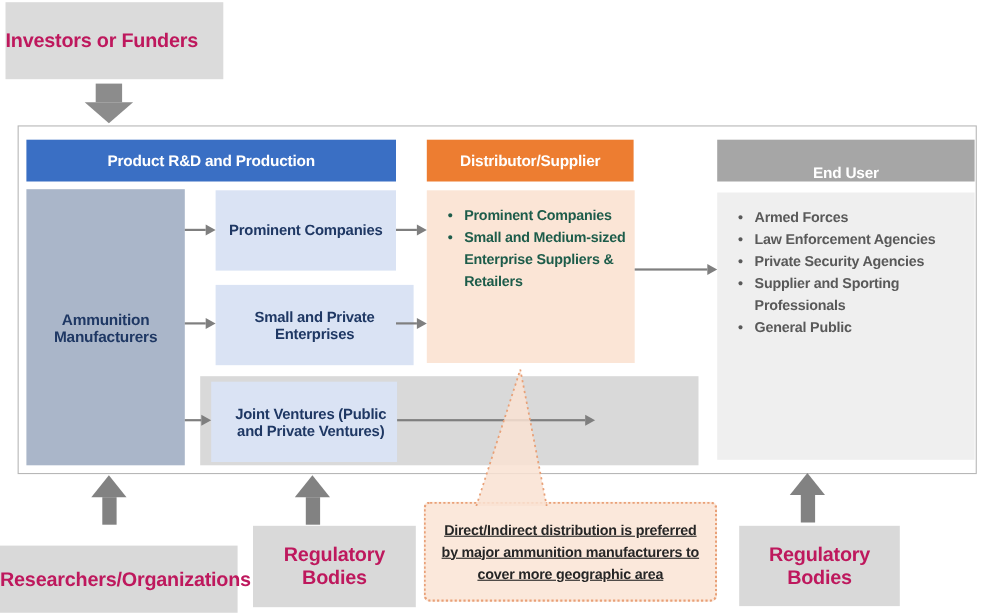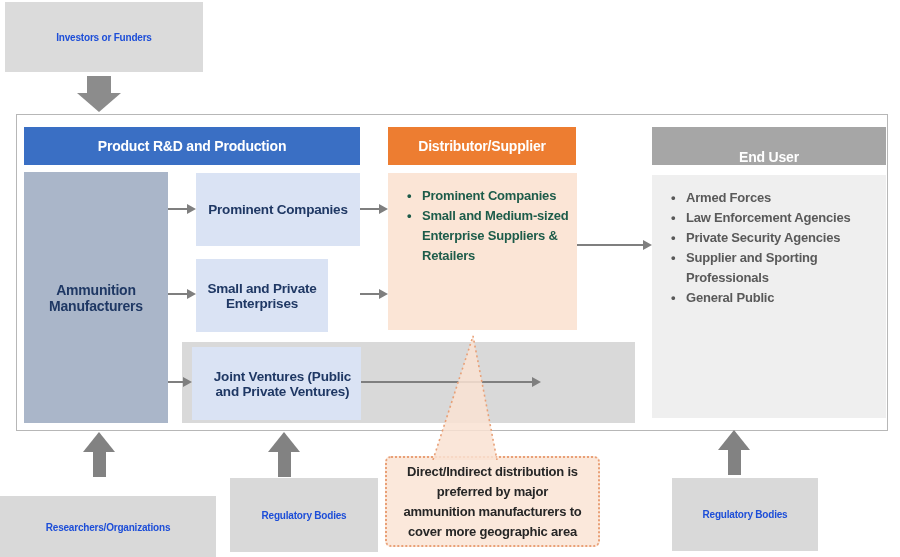--- a/index.html
+++ b/index.html
@@ -5,22 +5,22 @@
   html,body{margin:0;padding:0;}
   body{
     width:900px;height:557px;position:relative;background:#ffffff;
     font-family:"Liberation Sans","DejaVu Sans",sans-serif;
     font-weight:bold;letter-spacing:-0.2px;overflow:hidden;
   }
   .abs{position:absolute;box-sizing:border-box;}
 
   
   .grybox{
-    background:#d9d9d9;color:#1d4ed8;display:flex;align-items:center;justify-content:center;
-    text-align:center;font-size:10px;
+    background:#d9d9d9;color:#be185d;display:flex;align-items:center;
+    text-align:center;font-size:18px;
   }
   .investors{left:5px;top:2px;width:198px;height:70px;background:#dbdbdb;}
   .researchers{left:0;top:496px;width:216px;height:62px;}
   .regulatory1{left:230px;top:478px;width:148px;height:74px;}
   .regulatory2{left:672px;top:478px;width:146px;height:73px;}
 
   
   .container{left:16px;top:114px;width:872px;height:317px;background:#ffffff;border:1px solid #b7b7b7;}
 
   
@@ -30,21 +30,21 @@
   }
   .head-blue{left:24px;width:336px;background:#3a6fc4;}
   .head-orange{left:388px;width:188px;background:#ed7d31;}
   .head-gray{left:652px;width:234px;background:#a6a6a6;align-items:flex-end;}
 
   
   .navybox{color:#1f3864;display:flex;align-items:center;justify-content:center;text-align:center;}
   .manufacturers{left:24px;top:172px;width:144px;height:251px;background:#aab6c9;font-size:14px;padding:0 0;}
   .bluebox{background:#dae3f4;font-size:13.5px;padding:0 8px;}
   .prominent{left:196px;top:173px;width:164px;height:73px;}
-  .smallpriv{left:196px;top:259px;width:132px;height:73px;}
+  .smallpriv{left:196px;top:259px;width:180px;height:73px;}
   .grayband{left:182px;top:342px;width:453px;height:81px;background:#d9d9d9;}
   .jointventures{left:192px;top:347px;width:169px;height:73px;padding-left:20px;}
 
   
   .listbox{font-size:13px;}
   .listbox ul{margin:0;padding:13px 6px 0 19px;list-style:none;}
   .listbox li{position:relative;padding-left:15px;line-height:20px;}
   .listbox li::before{content:'\2022';position:absolute;left:0;}
   .dist-list{left:388px;top:173px;width:189px;height:157px;background:#fbe5d6;color:#1d5c4a;}
   .user-list{left:652px;top:175px;width:234px;height:243px;background:#efefef;color:#595959;}
@@ -59,23 +59,23 @@
   
   .uparrow{position:absolute;width:32px;}
   .uparrow .head{width:0;height:0;border-left:16px solid transparent;border-right:16px solid transparent;border-bottom:20px solid #828282;}
   .uparrow .stem{width:13px;height:25px;background:#828282;margin:0 auto;}
   .downarrow{position:absolute;width:44px;}
   .downarrow .stem{width:24px;height:17px;background:#8c8c8c;margin:0 auto;}
   .downarrow .head{width:0;height:0;border-left:22px solid transparent;border-right:22px solid transparent;border-top:19px solid #8c8c8c;}
 
   
   .callout{
-    left:385px;top:456px;width:215px;height:91px;background:#fbe8db;
+    left:385px;top:456px;width:267px;height:91px;background:#fbe8db;
     border:2px dotted #e9a077;border-radius:6px;color:#262626;font-size:13px;line-height:20px;
-    display:flex;align-items:center;justify-content:center;text-align:center;padding:4px 14px;z-index:4;
+    display:flex;align-items:center;justify-content:center;text-align:center;padding:4px 14px;z-index:4;text-decoration:underline;
   }
   .pointer{left:425px;top:333px;width:80px;height:127px;z-index:5;pointer-events:none;}
 </style>
 </head>
 <body>
 
 <div class="abs grybox investors">
   <span>Investors or Funders</span>
 </div>
 <div class="downarrow" style="left:77px;top:76px;">

